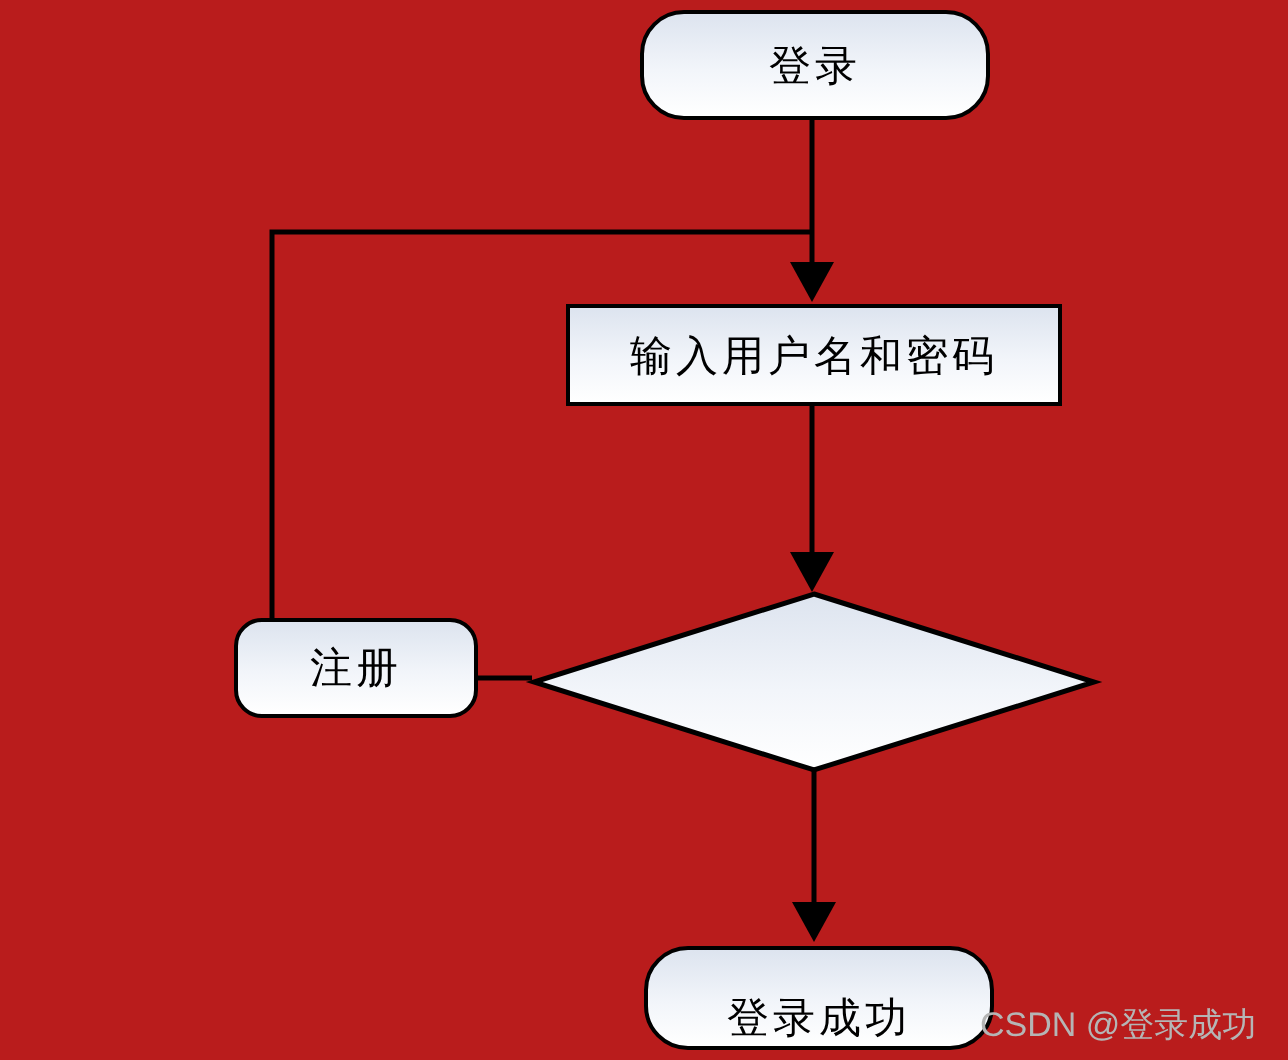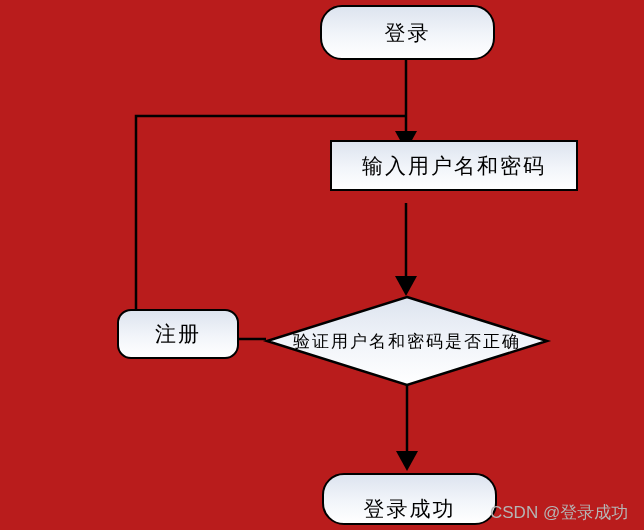--- a/index.html
+++ b/index.html
@@ -32,21 +32,21 @@
     justify-content: center;
     color: #000000;
     font-size: 21px;
     letter-spacing: 2px;
     text-align: center;
     white-space: nowrap;
   }
   .node.stadium { border-radius: 22px; }
   .node.rounded-small { border-radius: 14px; }
   #node-start   { left: 320px; top: 5px;   width: 175px; height: 55px; }
-  #node-input   { left: 283px; top: 140px; width: 248px; height: 51px; margin-left: 47px; }
+  #node-input   { left: 283px; top: 152px; width: 248px; height: 51px; }
   #node-register{ left: 75px;  top: 309px; width: 122px; height: 50px; margin-left: 42px; }
   #node-success { left: 322px; top: 473px; width: 175px; height: 52px; align-items: flex-end; }
   #decision-label {
     position: absolute;
     left: 272px;
     top: 330px;
     width: 270px;
     text-align: center;
     font-size: 17px;
     letter-spacing: 2px;
@@ -95,21 +95,20 @@
   </svg>
 
   <div id="node-start" class="node stadium">
     <span>登录</span>
   </div>
 
   <div id="node-input" class="node">
     <span>输入用户名和密码</span>
   </div>
 
-  <div id="decision-label">验证用户名和密码是否正确</div>
 
   <div id="node-register" class="node rounded-small">
     <span>注册</span>
   </div>
 
   <div id="node-success" class="node stadium">
     <span>登录成功</span>
   </div>
 
   <div id="watermark">CSDN @登录成功</div>

